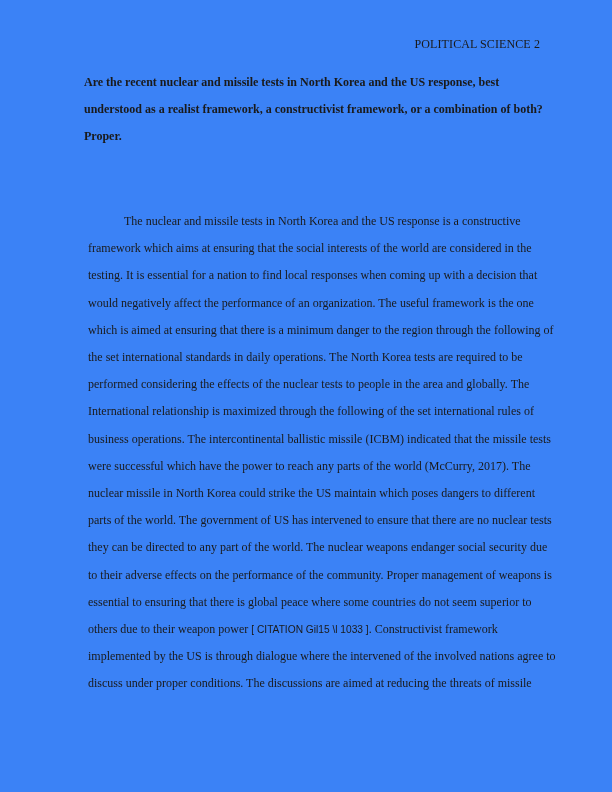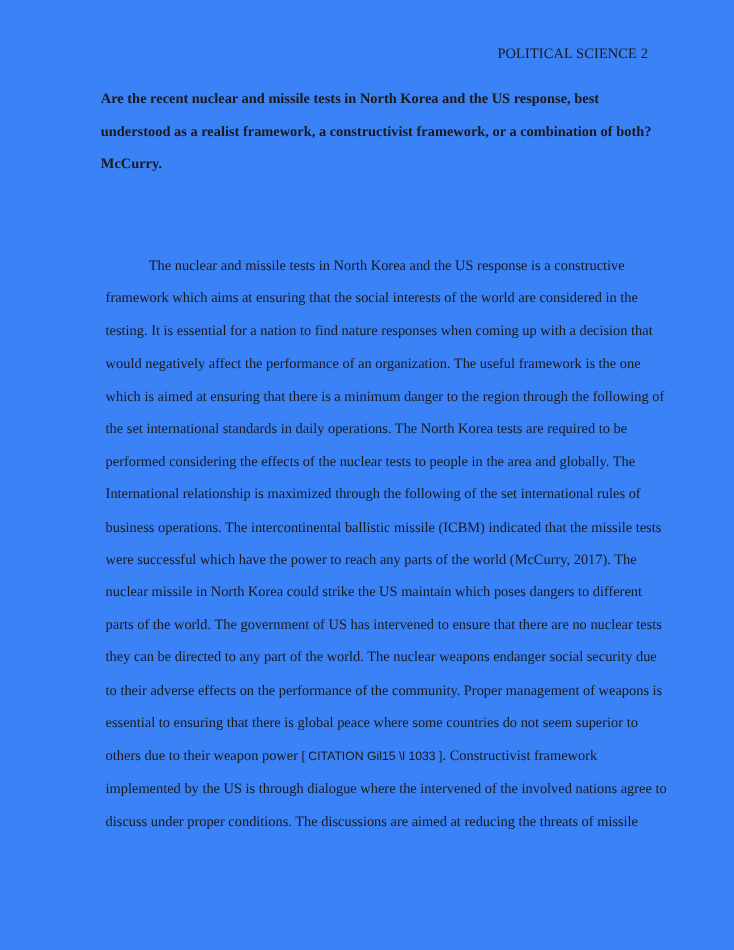--- a/index.html
+++ b/index.html
@@ -69,27 +69,27 @@
 </head>
 <body>
 
 <div class="page">
 
   <div class="running-head">POLITICAL SCIENCE 2</div>
 
   <div class="question">
     <span class="qline">Are the recent nuclear and missile tests in North Korea and the US response, best</span>
     <span class="qline">understood as a realist framework, a constructivist framework, or a combination of both?</span>
-    <span class="qline">McCurry.</span>
+    <span class="qline">Proper.</span>
   </div>
 
   <div class="body-text">
     <span class="line indent">The nuclear and missile tests in North Korea and the US response is a constructive</span>
     <span class="line">framework which aims at ensuring that the social interests of the world are considered in the</span>
-    <span class="line">testing. It is essential for a nation to find nature responses when coming up with a decision that</span>
+    <span class="line">testing. It is essential for a nation to find local responses when coming up with a decision that</span>
     <span class="line">would negatively affect the performance of an organization. The useful framework is the one</span>
     <span class="line">which is aimed at ensuring that there is a minimum danger to the region through the following of</span>
     <span class="line">the set international standards in daily operations. The North Korea tests are required to be</span>
     <span class="line">performed considering the effects of the nuclear tests to people in the area and globally. The</span>
     <span class="line">International relationship is maximized through the following of the set international rules of</span>
     <span class="line">business operations. The intercontinental ballistic missile (ICBM) indicated that the missile tests</span>
     <span class="line">were successful which have the power to reach any parts of the world (McCurry, 2017). The</span>
     <span class="line">nuclear missile in North Korea could strike the US maintain which poses dangers to different</span>
     <span class="line">parts of the world. The government of US has intervened to ensure that there are no nuclear tests</span>
     <span class="line">they can be directed to any part of the world.  The nuclear weapons endanger social security due</span>

